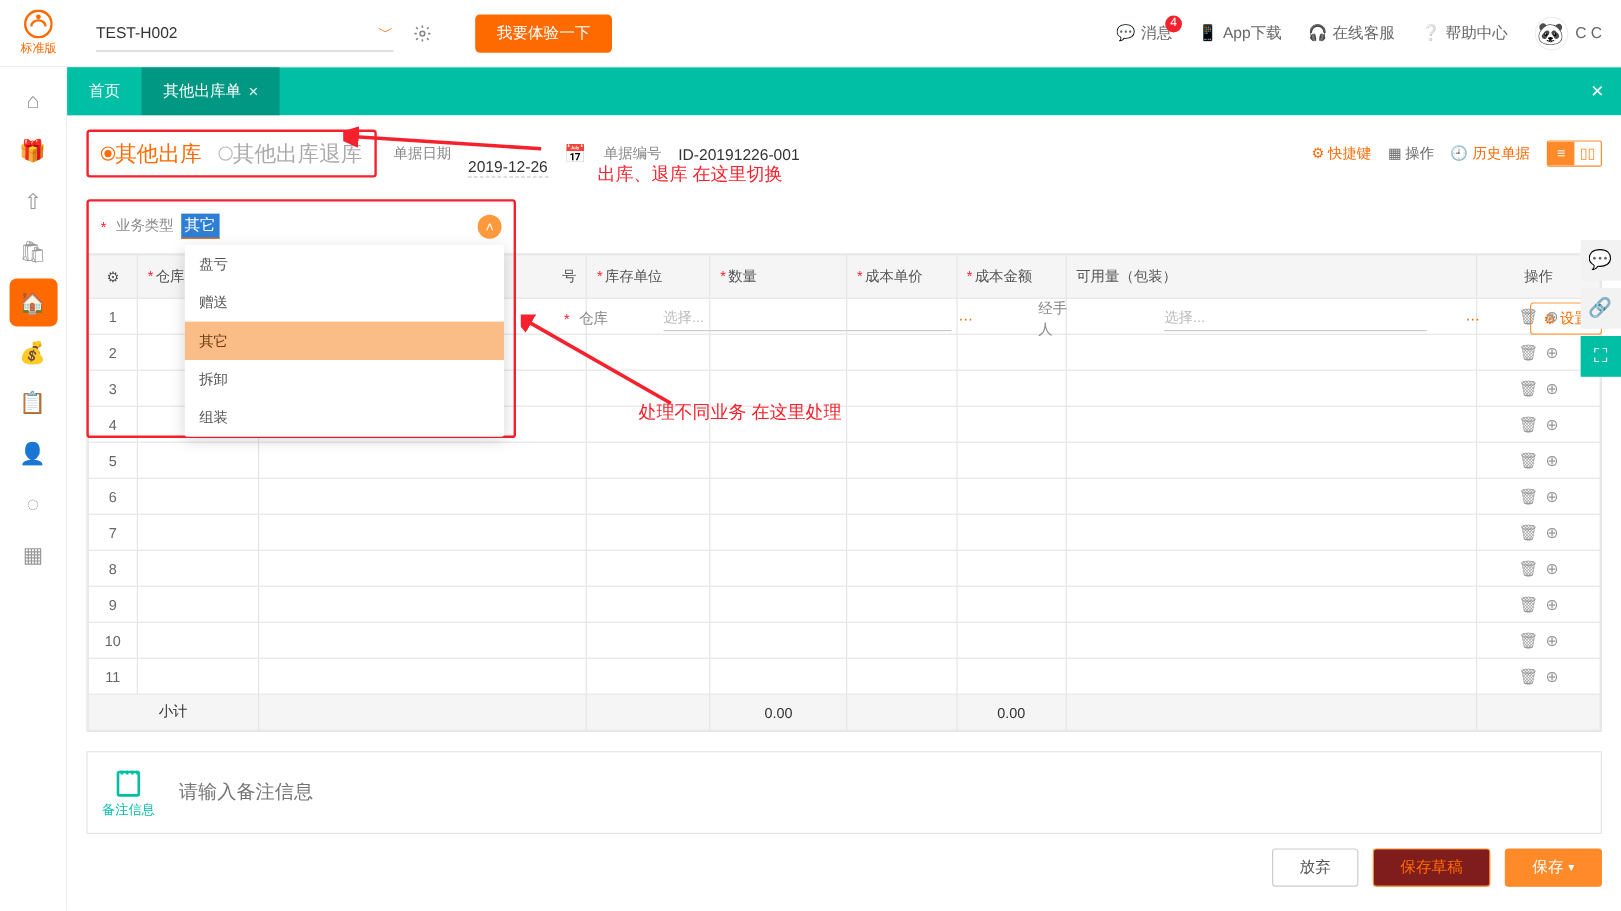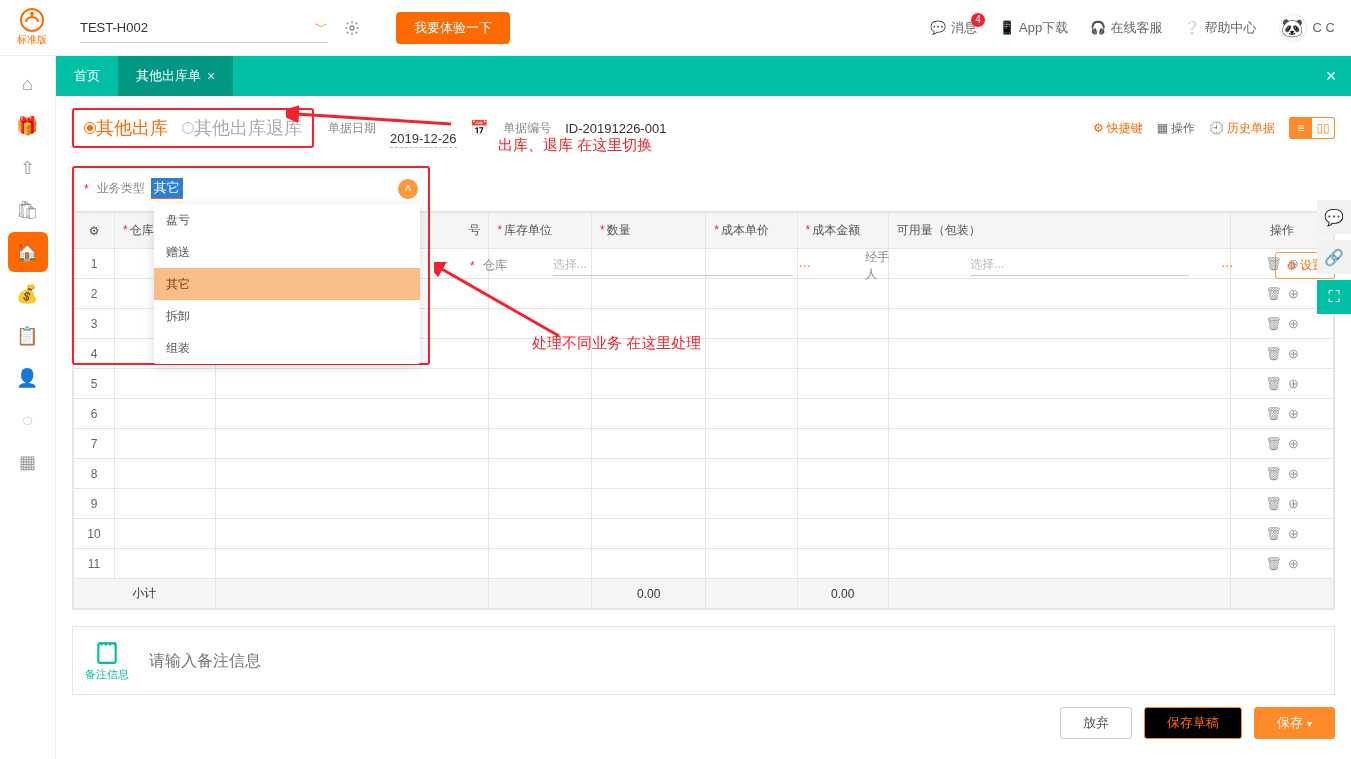--- a/index.html
+++ b/index.html
@@ -96,21 +96,21 @@
 
 .remark { margin-top: 16px; border: 1px solid #e5e5e5; padding: 12px; display: flex; align-items: center; gap: 20px; }
 .remark-label { text-align: center; color: #00bfa5; font-size: 11px; }
 .remark-label svg { display:block; margin:0 auto 2px auto; }
 .remark-input { flex: 1; border: none; font-size: 16px; color: #0c4a6e; outline: none; }
 
 
 .footer { display: flex; justify-content: flex-end; gap: 12px; margin-top: 12px; padding-bottom: 4px; }
 .btn { height: 32px; padding: 0 22px; border-radius: 3px; font-size: 13px; cursor: pointer; display:inline-flex;align-items:center;gap:4px; }
 .btn.ghost { background: #fff; border: 1px solid #ccc; color: #555; }
-.btn.outline-orange { background: #000000; border: 1px solid #ff8a2a; color: #ff6a00; }
+.btn.outline-orange { background: #7f1d1d; border: 1px solid #ff8a2a; color: #ff6a00; }
 .btn.primary { background: #ff8a2a; border: 1px solid #ff8a2a; color: #fff; }
 .caret { font-size: 10px; }
 
 
 .right-dock { position: fixed; right: 0; top: 200px; display: flex; flex-direction: column; gap: 6px; }
 .dock-item { width: 34px; height: 34px; background: #f2f2f2; color: #888; display: flex; align-items: center; justify-content: center; cursor: pointer; font-size:16px; }
 .dock-item.active { background: #00bfa5; color: #fff; }
 
 
 ::-webkit-scrollbar { width: 8px; height: 8px; }

